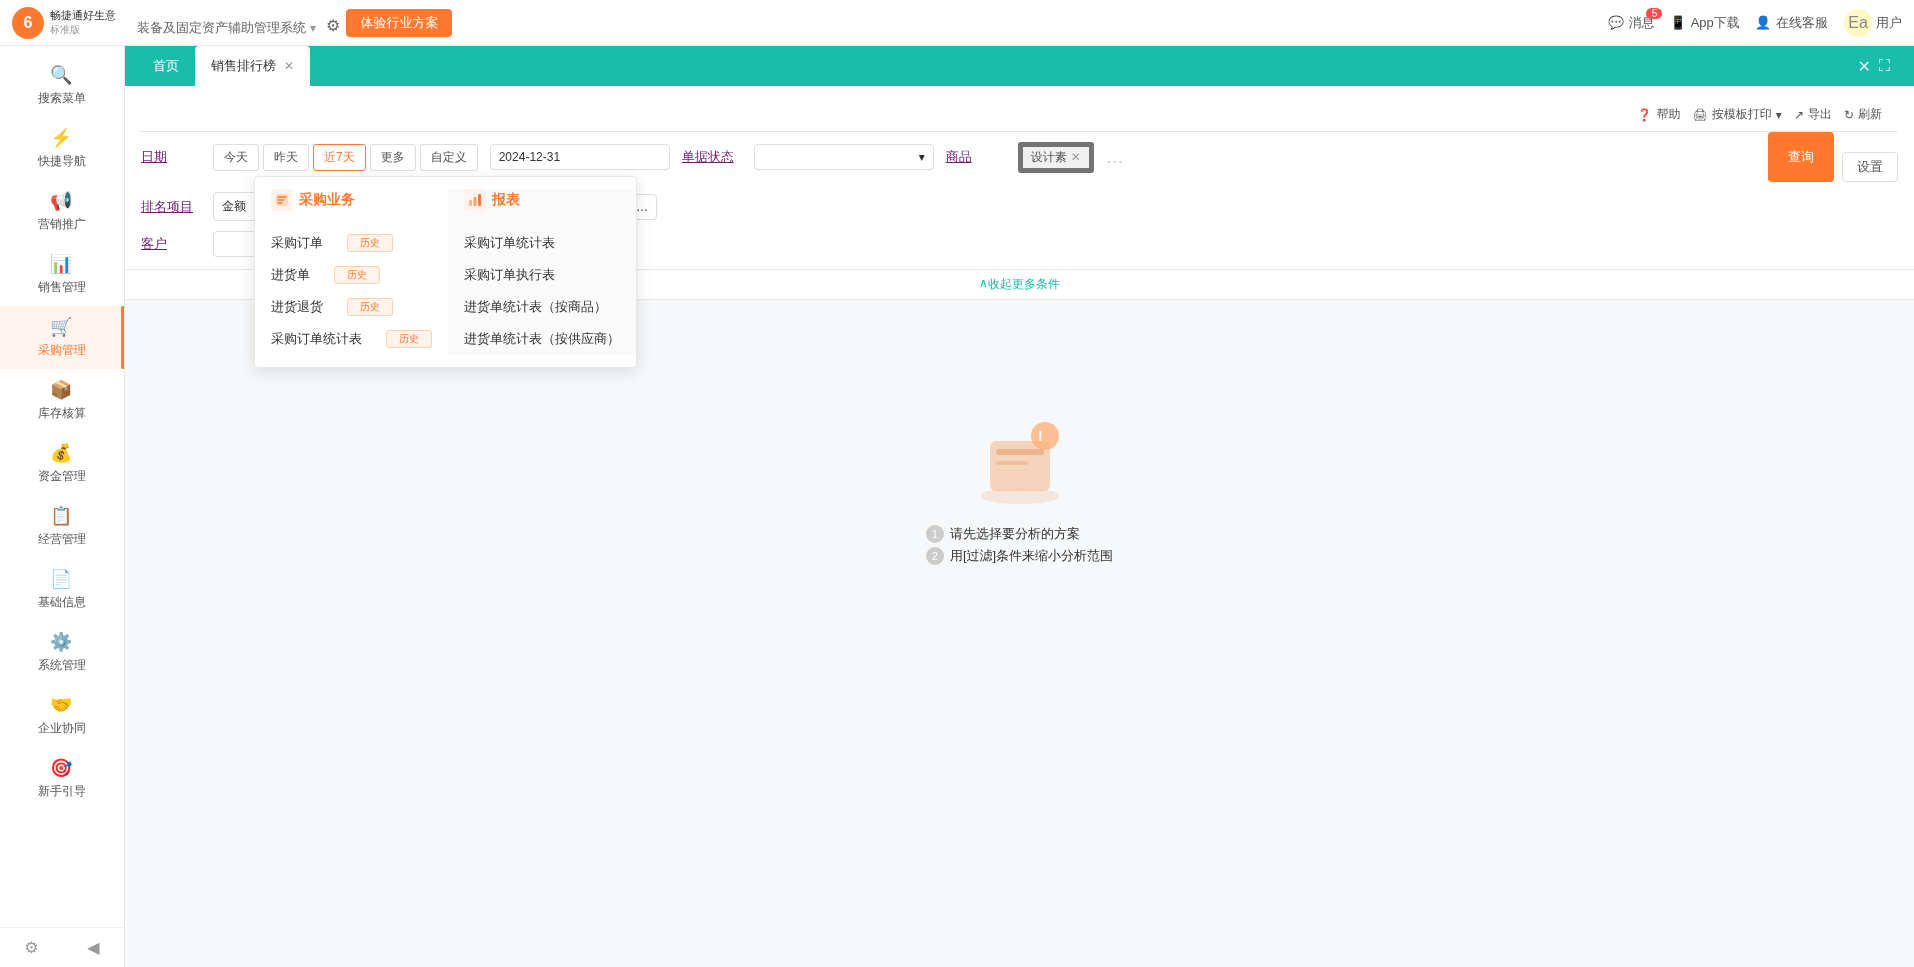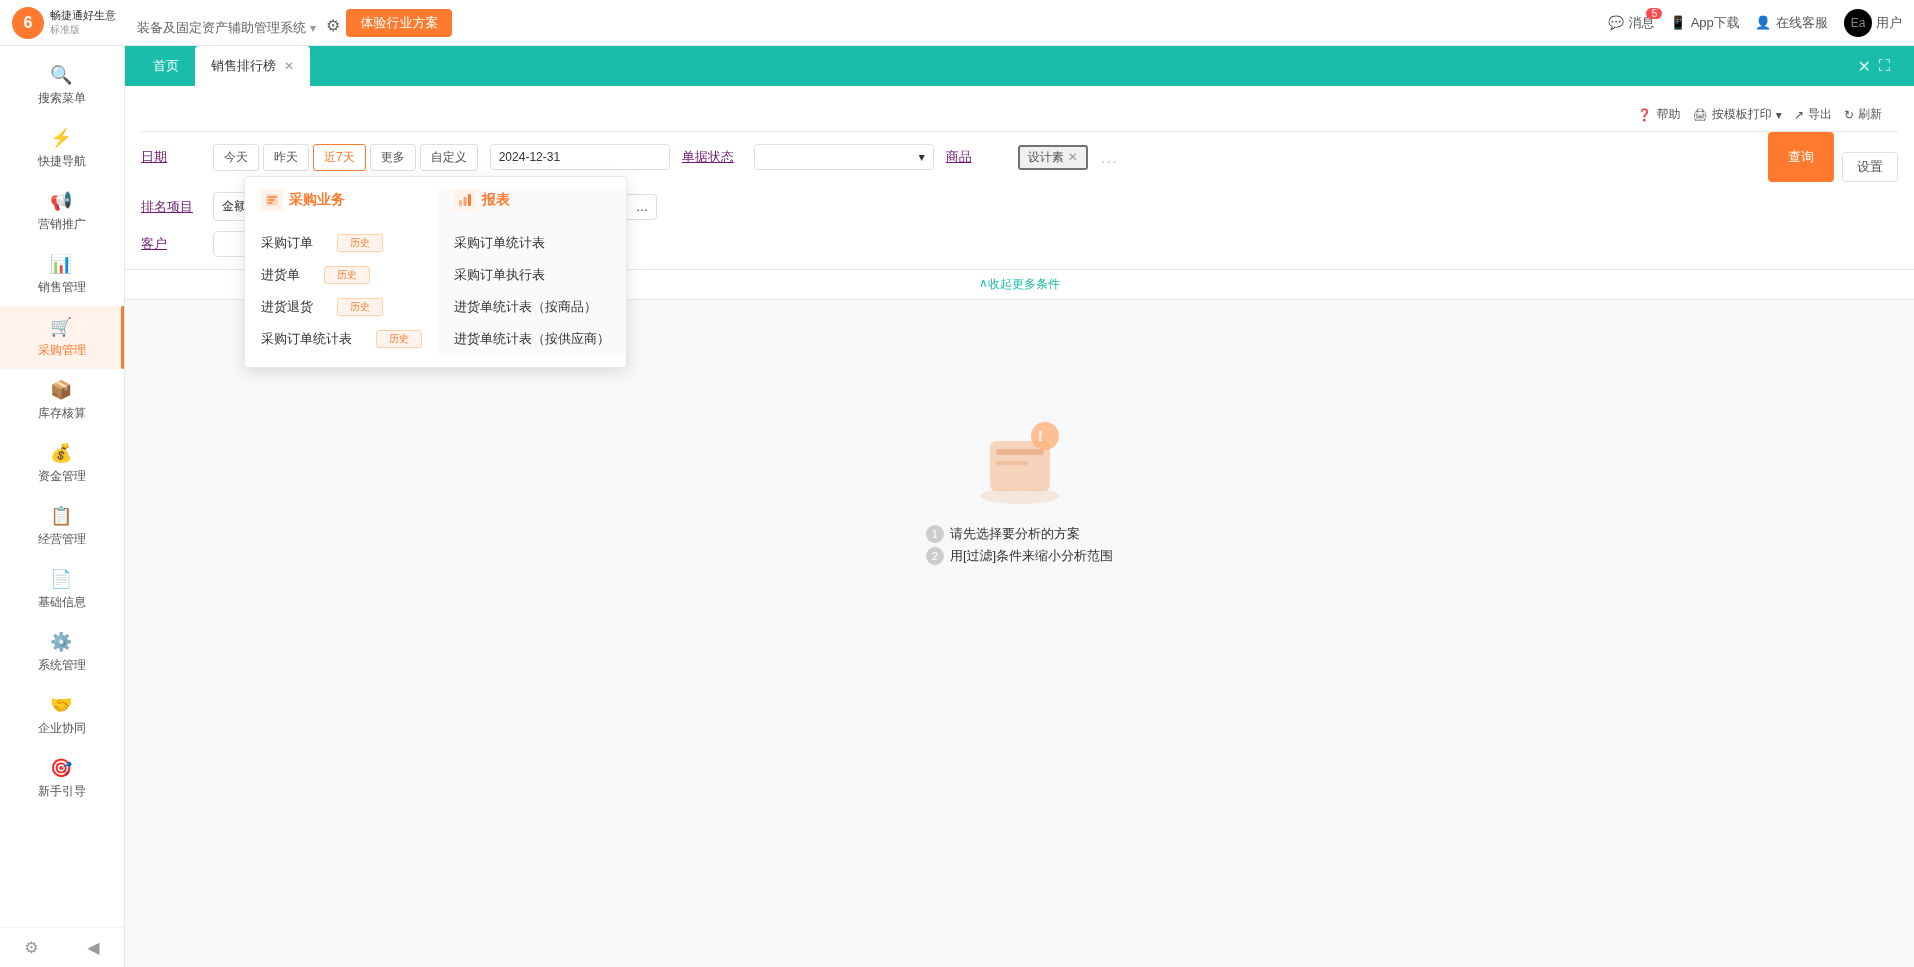--- a/index.html
+++ b/index.html
@@ -94,26 +94,26 @@
       color: #fff;
       border-radius: 8px;
       font-size: 10px;
       padding: 0 4px;
       min-width: 16px;
       text-align: center;
     }
     .avatar-circle {
       width: 28px;
       height: 28px;
-      background: #000000;
+      background: #fef9c3;
       border-radius: 50%;
       display: flex;
       align-items: center;
       justify-content: center;
-      font-size: 12px;
+      font-size: 16px;
       color: #888;
     }
 
     
     .main-layout {
       display: flex;
       flex: 1;
       overflow: hidden;
     }
 
@@ -277,21 +277,21 @@
       padding: 5px 8px;
       font-size: 12px;
       min-width: 180px;
       display: flex;
       align-items: center;
       justify-content: space-between;
       cursor: pointer;
     }
     .filter-tag {
       background: #f0f0f0;
-      border: 2px solid #737373;
+      border: 5px solid #737373;
       border-radius: 3px;
       padding: 2px 8px;
       font-size: 12px;
       color: #555;
       display: flex;
       align-items: center;
       gap: 4px;
     }
     .filter-tag-close { color: #999; cursor: pointer; }
     .time-filter-group { display: flex; align-items: center; gap: 4px; }
@@ -379,21 +379,21 @@
       font-size: 11px;
       display: flex;
       align-items: center;
       justify-content: center;
     }
 
     
     .dropdown-overlay {
       position: absolute;
       top: 90px;
-      left: 119px;
+      left: 129px;
       background: #fff;
       border: 1px solid #e8e8e8;
       border-radius: 4px;
       box-shadow: 0 4px 16px rgba(0,0,0,0.12);
       z-index: 200;
       min-width: 340px;
       padding: 12px 0;
       display: flex;
       gap: 0;
     }

